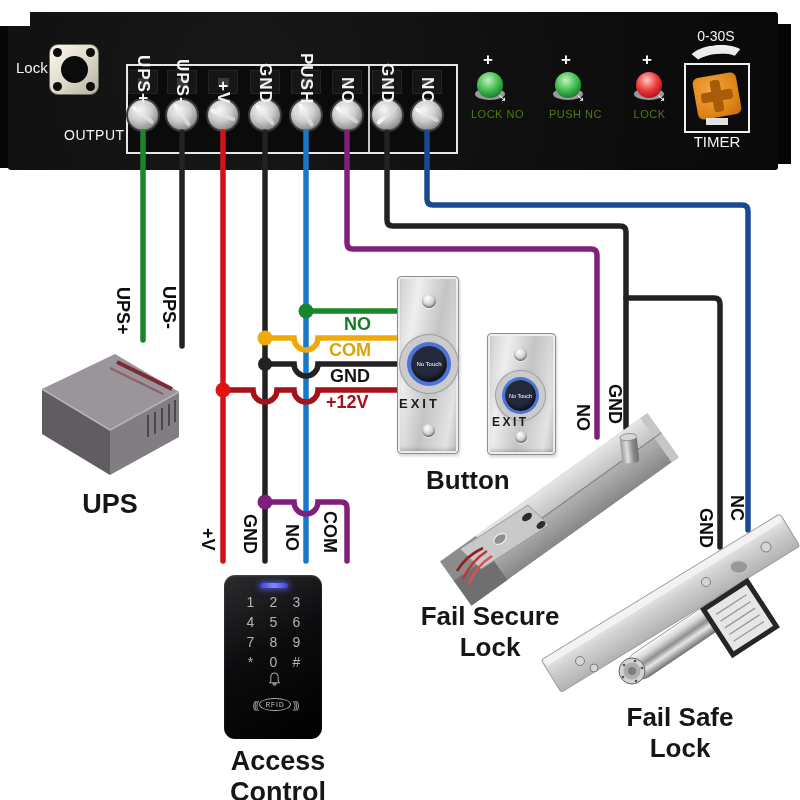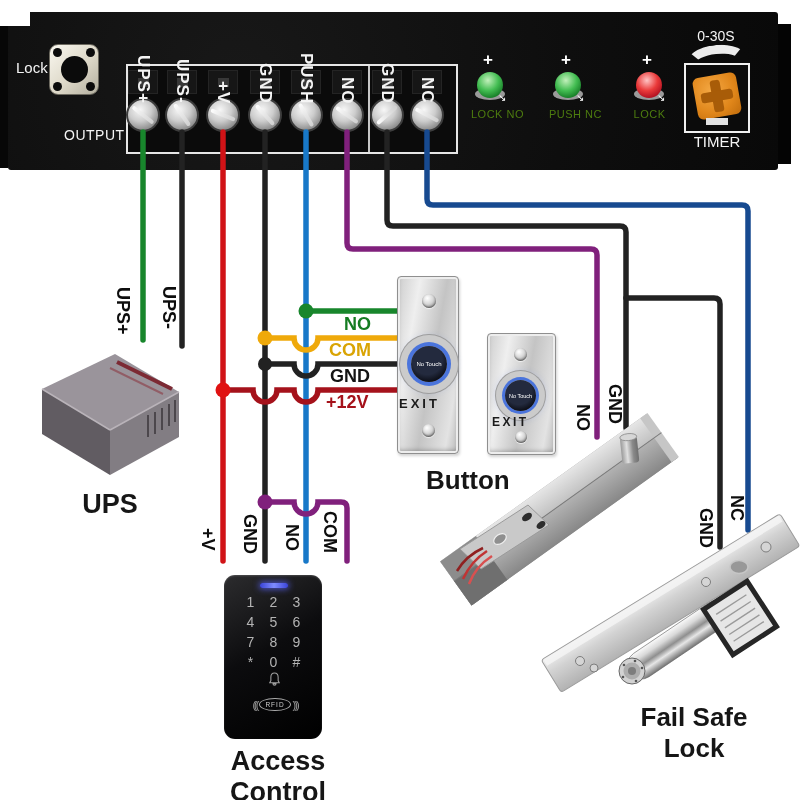--- a/index.html
+++ b/index.html
@@ -346,16 +346,17 @@
     <path d="M7 1 C4.6 1 3.6 3 3.6 5 L3.6 8 L2.6 10 L11.4 10 L10.4 8 L10.4 5 C10.4 3 9.4 1 7 1 Z M5.6 11 a1.4 1.4 0 0 0 2.8 0 Z" fill="none" stroke="#a0a0a0" stroke-width="1"></path>
   </svg>
   <div class="abs rfidrow">
     <span class="rfid-arc">(((</span>
     <span class="rfid-oval">RFID</span>
     <span class="rfid-arc">)))</span>
   </div>
 
   <div class="abs devlab" style="left:80px;top:489px;width:60px;font-size:27px;">UPS</div>
   <div class="abs devlab" style="left:426px;top:465px;width:80px;">Button</div>
-  <div class="abs devlab" style="left:616px;top:702px;width:156px;">Fail Safe Lock</div>
+  <div class="abs devlab" style="left:398px;top:601px;width:184px;">Fail Secure Lock</div>
+  <div class="abs devlab" style="left:602px;top:702px;width:156px;">Fail Safe Lock</div>
   <div class="abs devlab" style="left:192px;top:746px;width:172px;font-size:27px;">Access Control</div>
 
 </div>
 
 </body></html>

